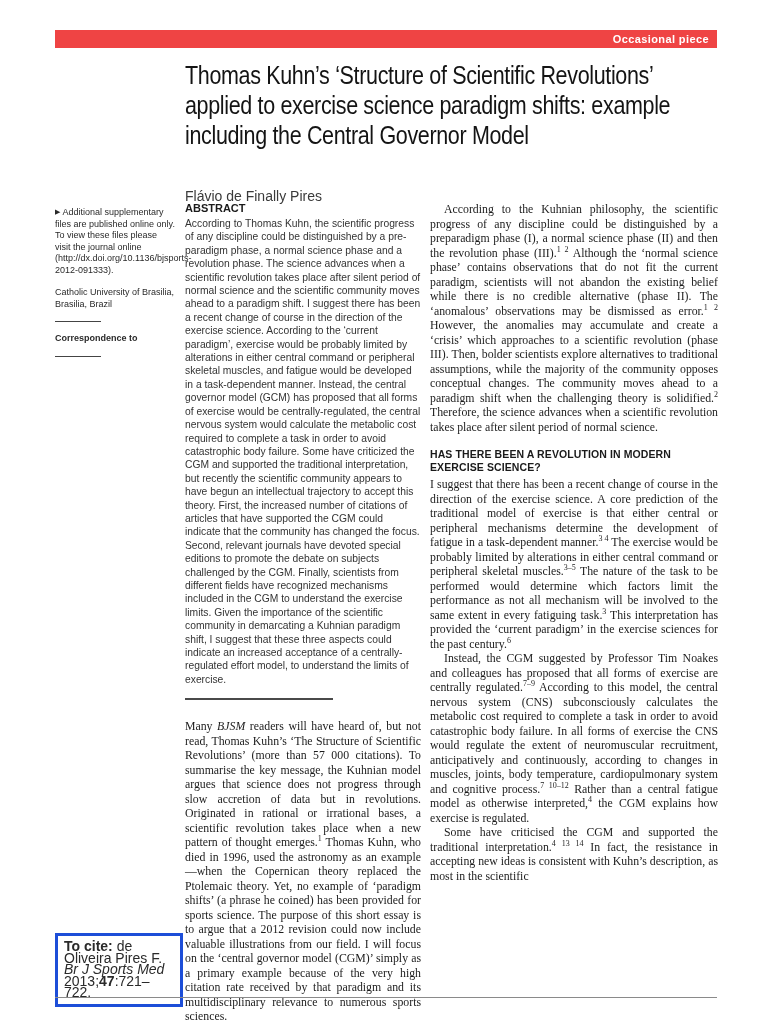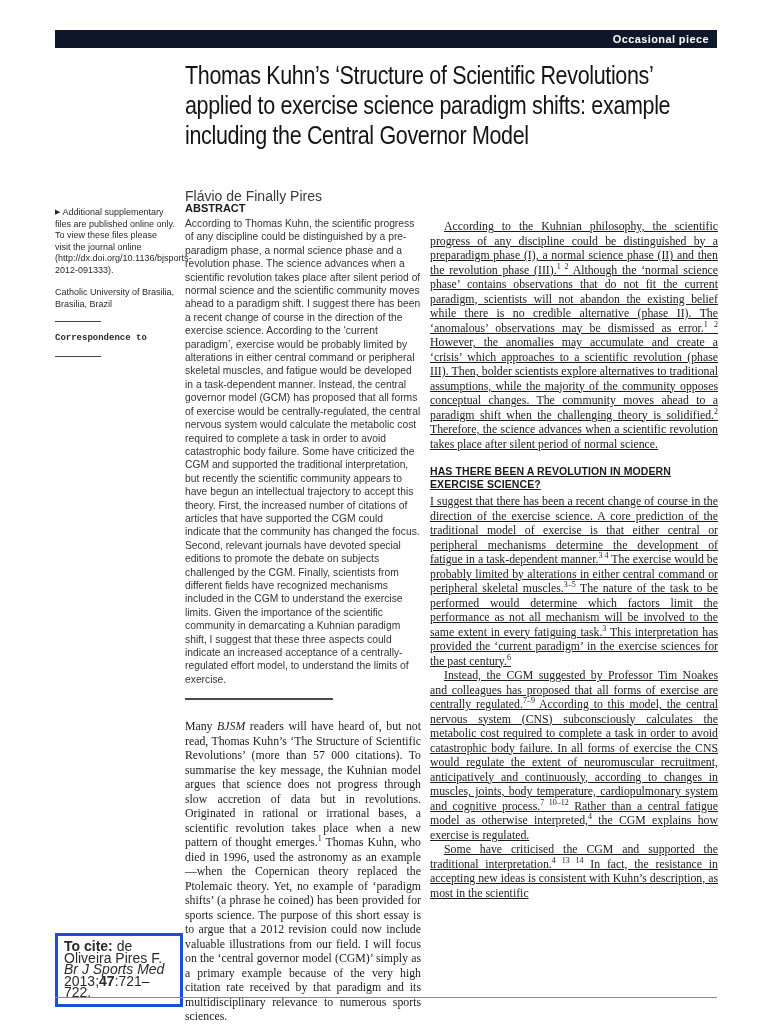--- a/index.html
+++ b/index.html
@@ -9,21 +9,21 @@
     height: 1024px;
     background: #ffffff;
     overflow: hidden;
     font-family: "Liberation Sans", sans-serif;
     color: #1c1c1c;
   }
   .banner {
     position: absolute;
     left: 55px; top: 30px;
     width: 662px; height: 18px;
-    background: #0f172a;
+    background: #ef4444;
     color: #ffffff;
     font-size: 11px;
     font-weight: bold;
     letter-spacing: 0.4px;
     line-height: 18px;
     text-align: right;
     padding-right: 8px;
     box-sizing: border-box;
   }
   .title {
@@ -54,42 +54,41 @@
     font-size: 9px;
     line-height: 11.5px;
     color: #2a2a2a;
   }
   .sidebar .block { margin-bottom: 11px; }
   .sidebar .rule {
     width: 46px;
     border-top: 1px solid #444;
     margin: 11px 0;
   }
-  .sidebar .bold { font-weight: bold; font-family: Liberation Mono, monospace; }
+  .sidebar .bold { font-weight: bold; }
   .tocite {
     position: absolute;
     left: 55px; top: 933px;
     width: 110px;
     border: 3px solid #1d4ed8;
     padding: 5px 6px;
     font-size: 14px;
     line-height: 11.5px;
     color: #2a2a2a;
   }
   
   .leftcol {
     position: absolute;
     left: 185px; top: 202px;
     width: 236px;
   }
   .rightcol {
     position: absolute;
-    left: 430px; top: 219px;
+    left: 430px; top: 202px;
     width: 288px;
-    text-decoration: underline;
   }
   .abstract-heading {
     font-size: 11px;
     font-weight: bold;
     margin-bottom: 3px;
     color: #1a1a1a;
   }
   .abstract-body {
     font-size: 10.3px;
     line-height: 13.4px;

